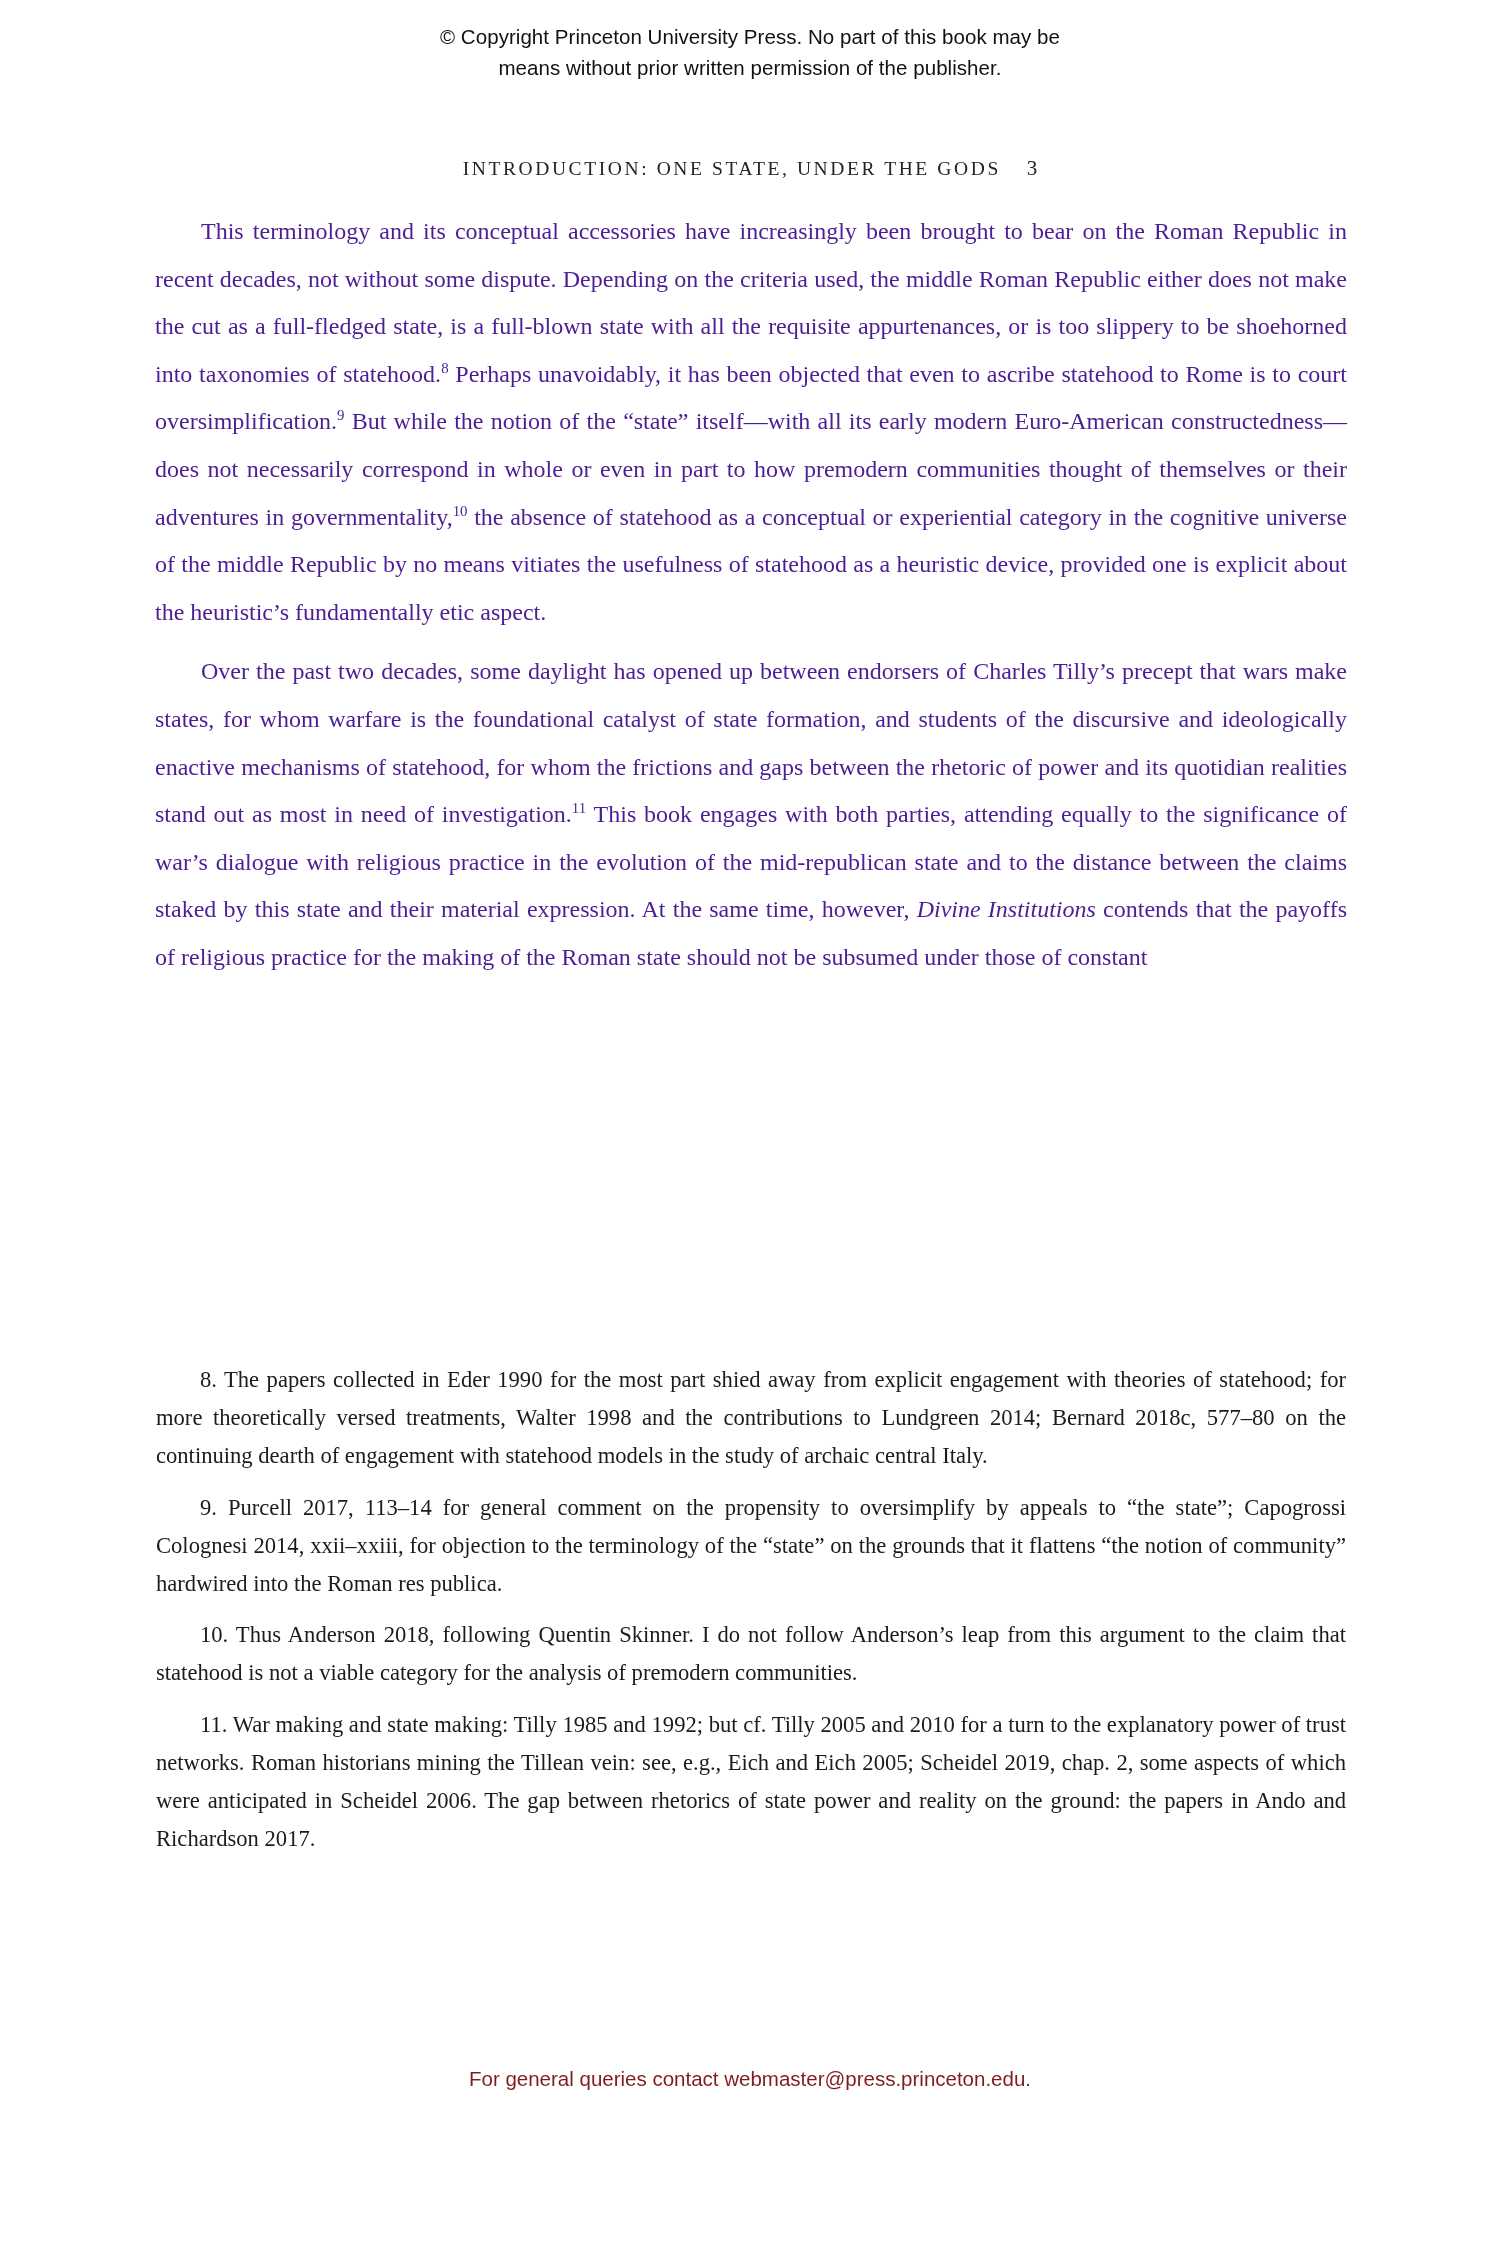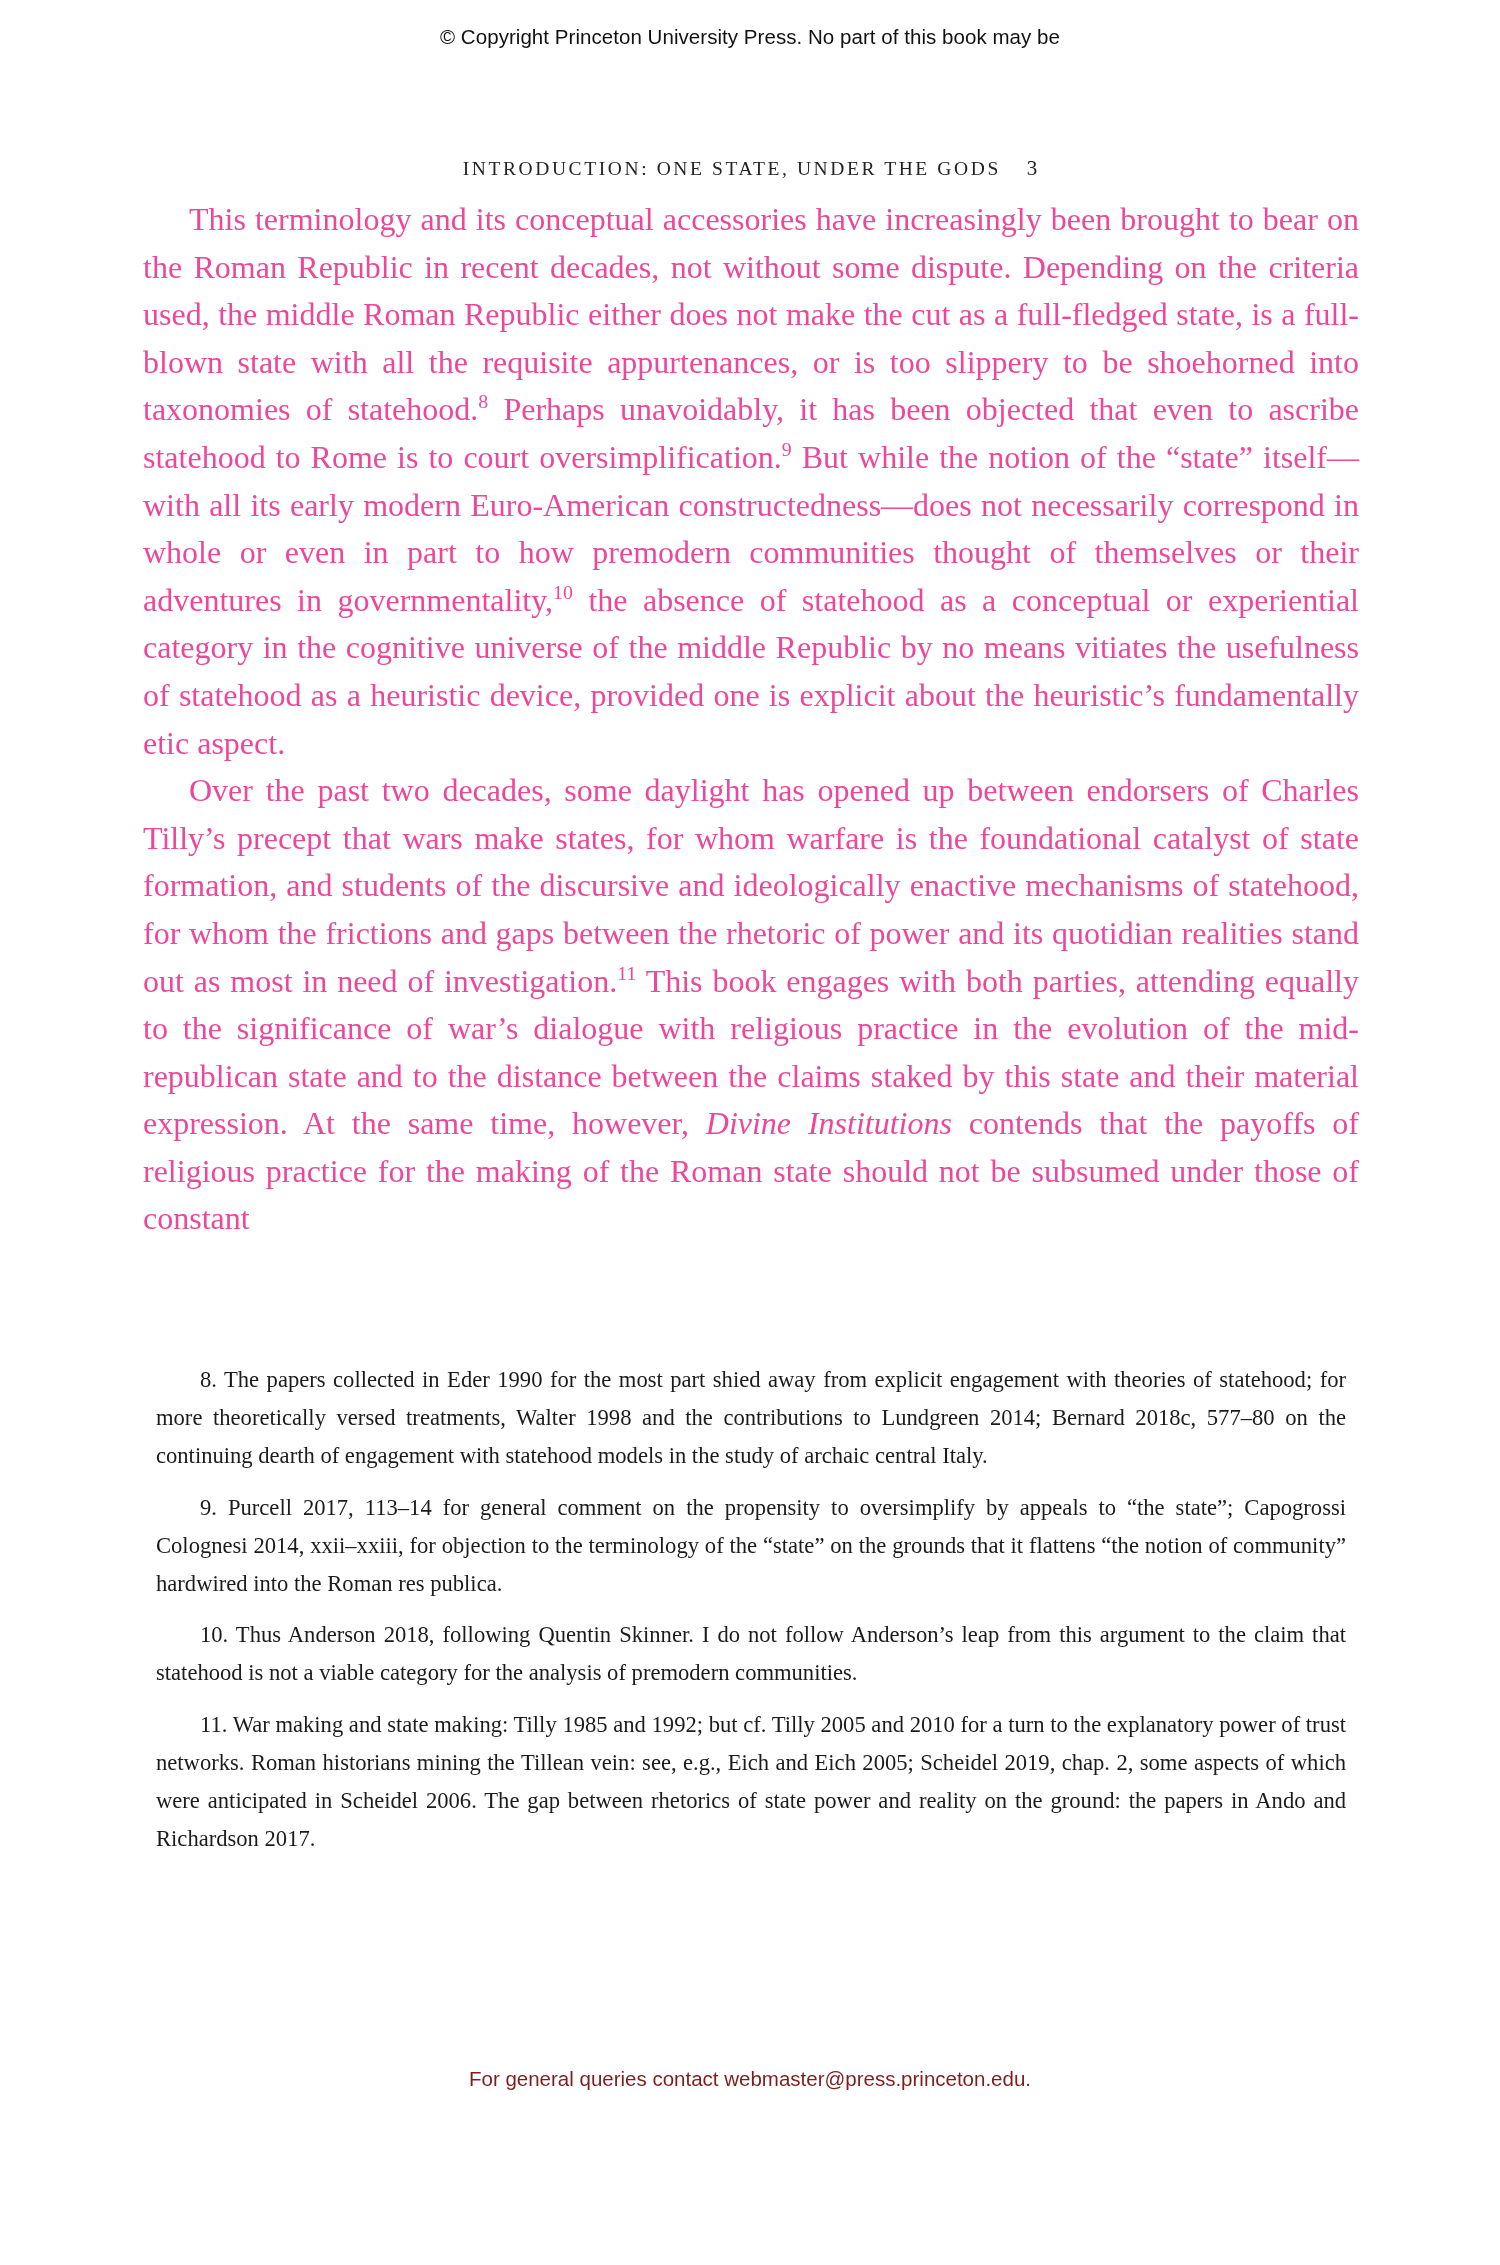--- a/index.html
+++ b/index.html
@@ -73,27 +73,27 @@
 
   
   .textblock {
     position: absolute;
     top: 196px;
     left: 143px;
     width: 1216px;
   }
 
   p.body {
-    margin: 0;
-    font-size: 32px;
+    margin: 12px;
+    font-size: 24px;
     line-height: 47.6px;
     text-align: justify;
     text-justify: inter-word;
     text-indent: 46px;
-    color: #ec4899;
+    color: #4c1d95;
     hyphens: none;
   }
   p.body.last-para { }
   p.body i, .italic { font-style: italic; }
 
   sup.fn {
     font-size: 0.62em;
     vertical-align: super;
     line-height: 0;
   }
@@ -117,20 +117,21 @@
   }
   .num { }
 </style>
 </head>
 <body>
 
 <div class="page">
 
   <div class="copyright-stamp">
     <span class="cline">© Copyright Princeton University Press. No part of this book may be</span>
+    <span class="cline">means without prior written permission of the publisher.</span>
   </div>
 
   <div class="running-head">
     <span class="rh-title">INTRODUCTION: ONE STATE, UNDER THE GODS</span><span class="rh-folio">3</span>
   </div>
 
   <div class="textblock">
 
     <p class="body"><span>This terminology and its conceptual accessories have increasingly been brought to bear on the Roman Republic in recent decades, not without some dispute. Depending on the criteria used, the middle Roman Republic either does not make the cut as a full-fledged state, is a full-blown state with all the requisite appurtenances, or is too slippery to be shoehorned into taxonomies of statehood.</span><sup class="fn">8</sup><span> Perhaps unavoidably, it has been objected that even to ascribe statehood to Rome is to court oversimplification.</span><sup class="fn">9</sup><span> But while the notion of the “state” itself—with all its early modern Euro-American constructedness—does not necessarily correspond in whole or even in part to how premodern communities thought of themselves or their adventures in governmentality,</span><sup class="fn">10</sup><span> the absence of statehood as a conceptual or experiential category in the cognitive universe of the middle Republic by no means vitiates the usefulness of statehood as a heuristic device, provided one is explicit about the heuristic’s fundamentally etic aspect.</span></p>
 

